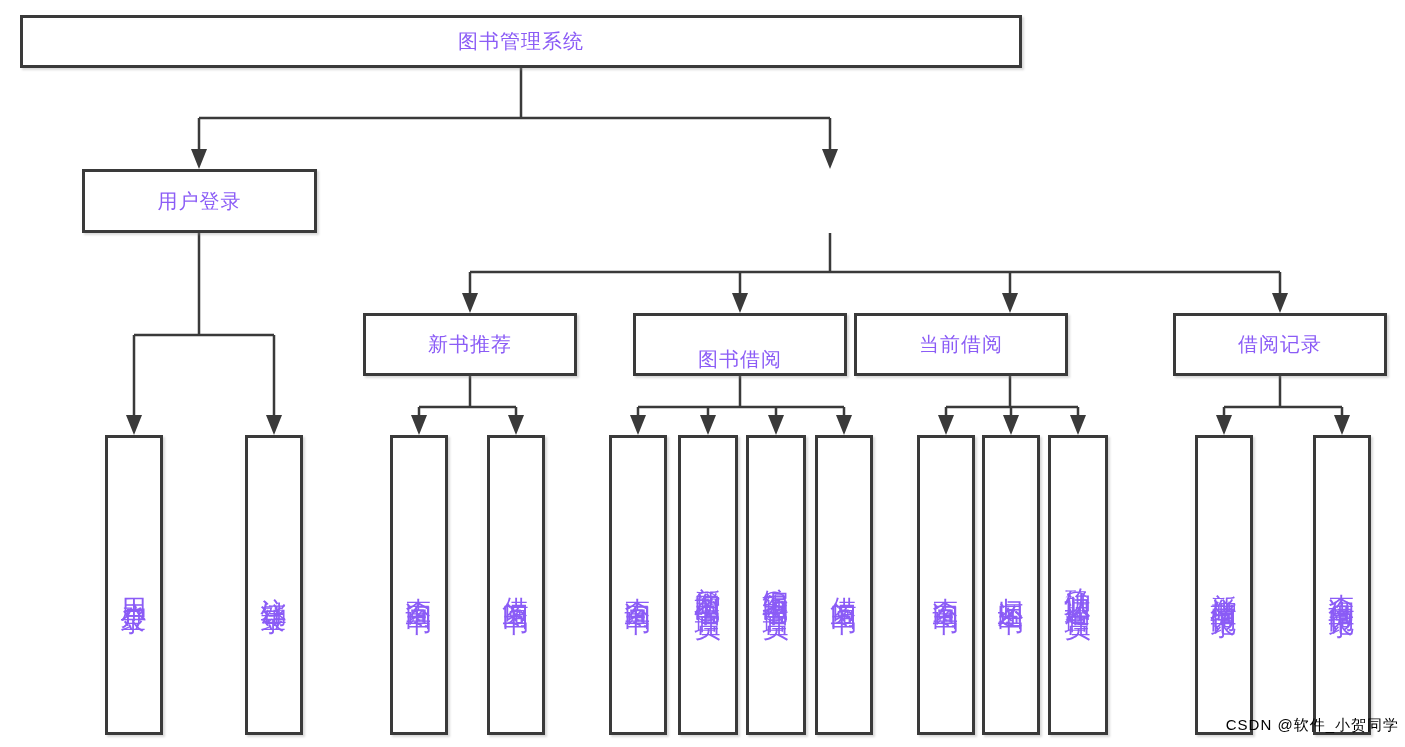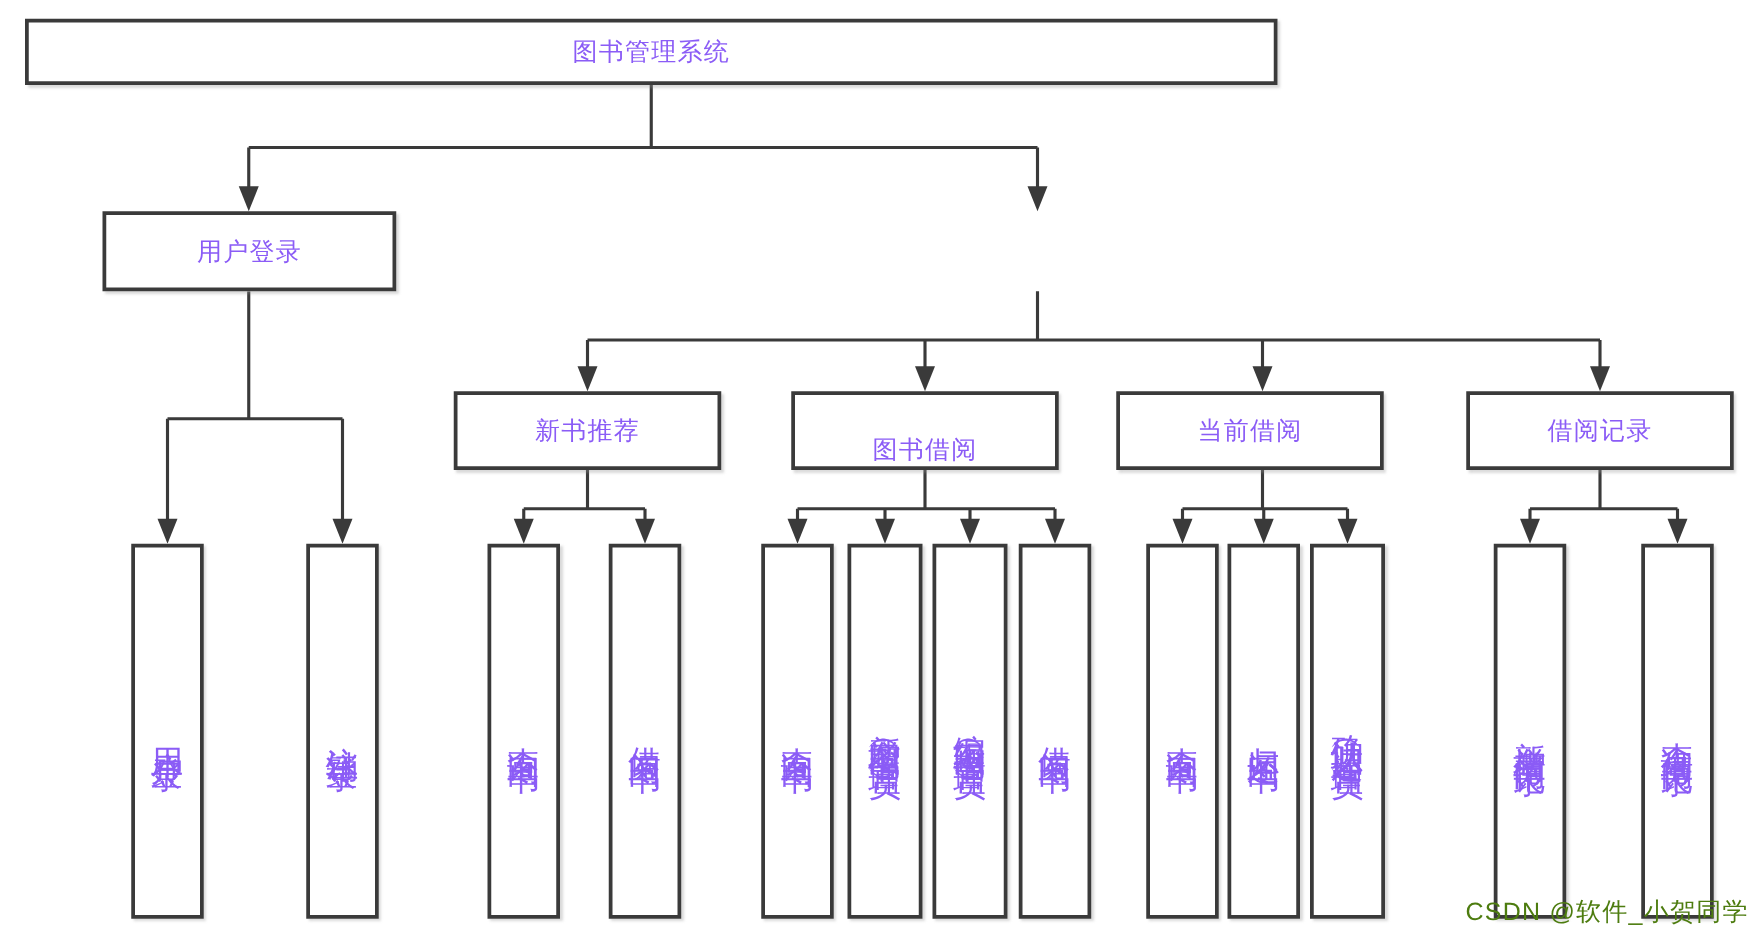--- a/index.html
+++ b/index.html
@@ -28,21 +28,21 @@
     color: #8b5cf6;
     z-index: 2;
     box-shadow: 2px 2px 2px rgba(150,150,150,0.35);
   }
   .hbox { font-size: 20px; letter-spacing: 1px; }
   .root  { left: 20px;  top: 15px;  width: 1002px; height: 53px; }
   .l2a   { left: 82px;  top: 169px; width: 235px;  height: 64px; }
   .l2b   { left: 712px; top: 169px; width: 236px;  height: 64px; }
   .l3    { top: 313px; width: 214px; height: 63px; }
   .l3a { left: 363px; }  .l3b { left: 633px; align-items: flex-end; }
-  .l3c { left: 893px; }  .l3d { left: 1173px; align-items: center; }
+  .l3c { left: 854px; }  .l3d { left: 1173px; align-items: center; }
   .leaf {
     top: 435px; height: 300px; width: 58px;
     font-size: 26px;
   }
   .leaf.wide { width: 60px; }
   .leaf span {
     writing-mode: vertical-rl;
     text-orientation: mixed;
     line-height: 1.0;
     letter-spacing: 4px;
@@ -51,22 +51,22 @@
   .fA1 { left: 105px; }  .fA2 { left: 245px; }
   .fB1 { left: 390px; }  .fB2 { left: 487px; }
   .fC1 { left: 609px; }  .fC2 { left: 678px; }
   .fC3 { left: 746px; }  .fC4 { left: 815px; }
   .fD1 { left: 917px; }  .fD2 { left: 982px; }  .fD3 { left: 1048px; }
   .fE1 { left: 1195px; } .fE2 { left: 1313px; }
   .watermark {
     position: absolute;
     right: 6px;
     top: 716px;
-    font-size: 20px;
-    color: #4d7c0f;
+    font-size: 15px;
+    color: #000000;
     z-index: 5;
     letter-spacing: 1px;
   }
 </style>
 </head>
 <body>
 
 <div class="stage">
 
   <svg class="connectors" viewBox="0 0 1405 747" xmlns="http://www.w3.org/2000/svg">

